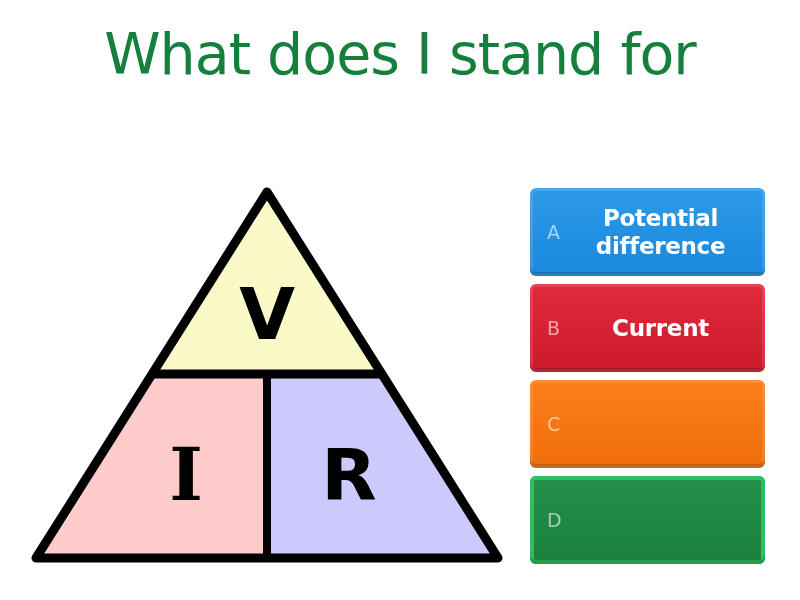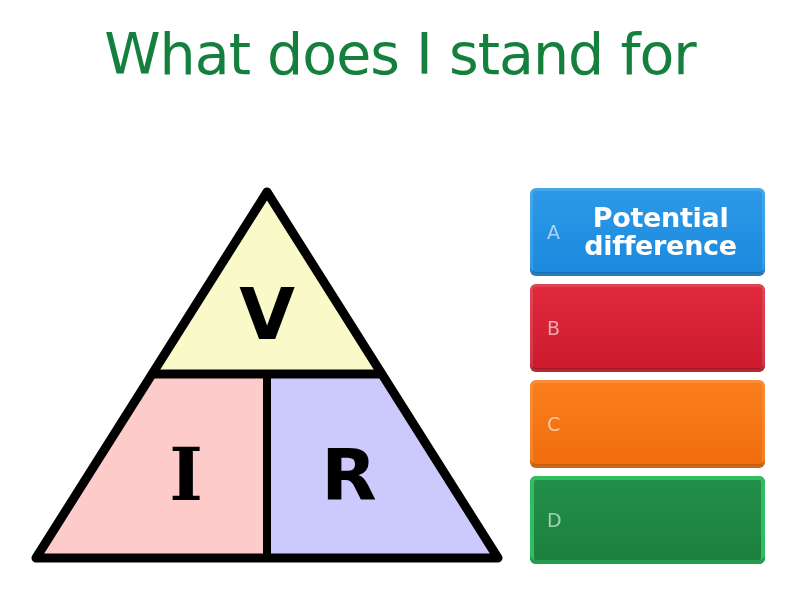--- a/index.html
+++ b/index.html
@@ -19,21 +19,21 @@
       position: relative; height: 88px; margin-bottom: 8px; border-radius: 6px;
       box-sizing: border-box; cursor: pointer;
       display: flex; align-items: center; justify-content: center;
       box-shadow: inset 0 -4px 0 rgba(0,0,0,0.18), inset 0 0 0 3px rgba(255,255,255,0.12);
     }
     .answer .letter {
       position: absolute; left: 17px; top: 50%; transform: translateY(-50%);
       font-size: 19px; color: rgba(255,255,255,0.6);
     }
     .answer .label {
-      color: #fff; font-weight: bold; font-size: 27px; line-height: 28px;
+      color: #fff; font-weight: bold; font-size: 23px; line-height: 28px;
       text-align: center; padding: 0 12px 0 38px; letter-spacing: -0.3px;
     }
     .a { background: linear-gradient(#2d9ae8, #1a88dd); }
     .b { background: linear-gradient(#df2a3c, #cc1a2c); }
     .c { background: linear-gradient(#fb7e1c, #f06d0c); }
     .d { background: linear-gradient(#23904a, #1b7f3e); box-shadow: inset 0 -4px 0 rgba(0,0,0,0.18), inset 0 0 0 4px #2fbf60; }
   </style>
 </head>
 <body>
 
@@ -53,20 +53,21 @@
   <text x="321" y="316" text-anchor="middle" font-family="DejaVu Sans, sans-serif" font-weight="bold" font-size="72" fill="#000">R</text>
 </svg>
 
 <div class="answers">
   <div class="answer a">
     <span class="letter">A</span>
     <span class="label">Potential difference</span>
   </div>
   <div class="answer b">
     <span class="letter">B</span>
+    <span class="label">Current</span>
   </div>
   <div class="answer c">
     <span class="letter">C</span>
   </div>
   <div class="answer d">
     <span class="letter">D</span>
   </div>
 </div>
 
 </body></html>

